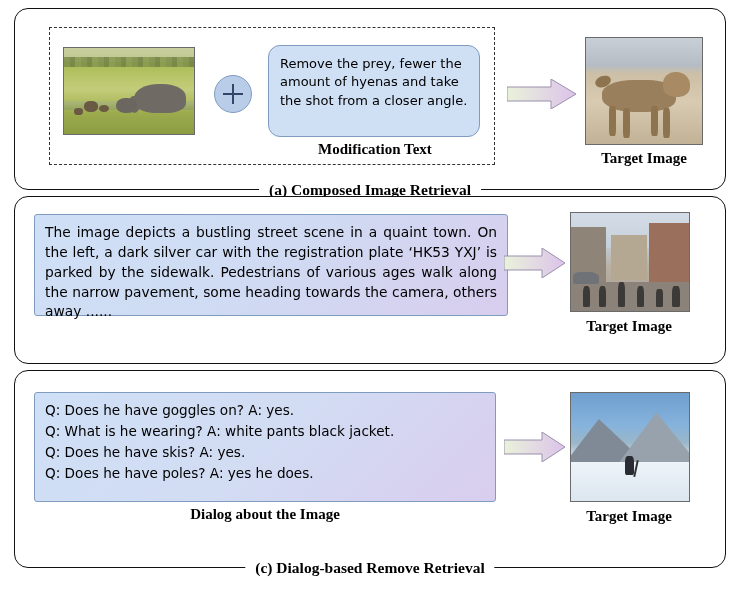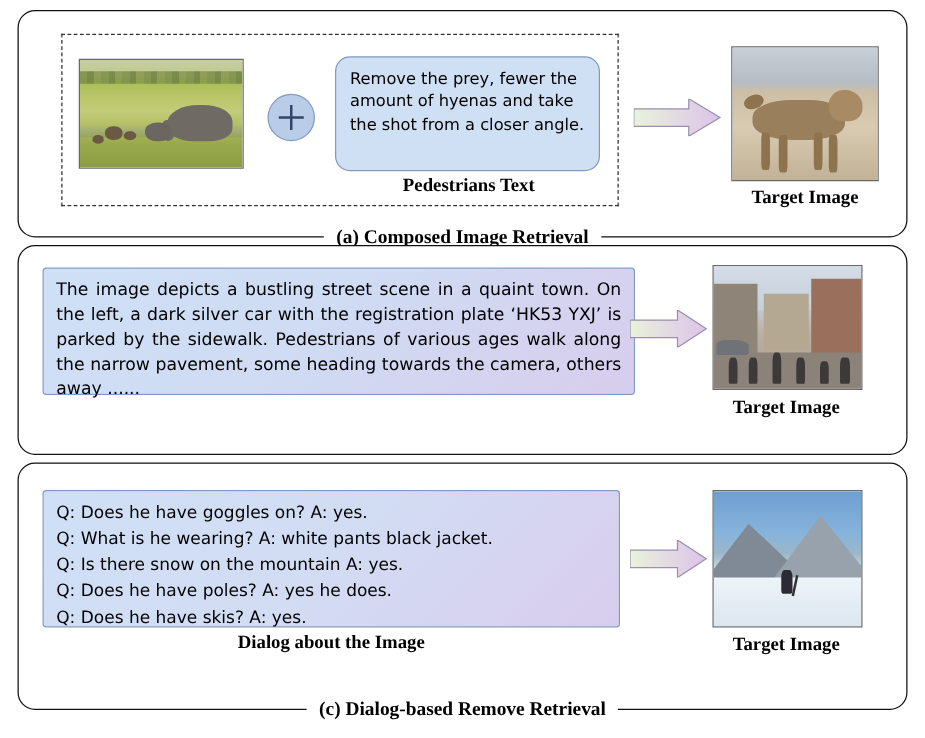--- a/index.html
+++ b/index.html
@@ -251,21 +251,21 @@
         <div class="calf"></div>
         <div class="bird1"></div>
         <div class="bird2"></div>
         <div class="bird3"></div>
       </div>
     </div>
 
     <div class="plus-circle"></div>
 
     <div class="text-bubble" id="mod-text">Remove the prey, fewer the amount of hyenas and take the shot from a closer angle.</div>
-    <div class="img-label" id="mod-text-label">Pedestrians Text</div>
+    <div class="img-label" id="mod-text-label">Modification Text</div>
 
     <div class="arrow" style="left:492px; top:70px;">
       <svg width="70" height="30" viewBox="0 0 70 30">
         <defs>
           <linearGradient id="ga" x1="0" y1="0" x2="1" y2="0">
             <stop offset="0%" stop-color="#e9f2da"></stop>
             <stop offset="100%" stop-color="#dcc3ea"></stop>
           </linearGradient>
         </defs>
         <path d="M0 8 L44 8 L44 0 L69 15 L44 30 L44 22 L0 22 Z" fill="url(#ga)" stroke="#9a8fae" stroke-width="1"></path>
@@ -321,23 +321,22 @@
     </div>
   </div>
   <div class="img-label" id="target-b-label">Target Image</div>
 
 
   <div class="panel" id="panel-c"></div>
 
   <div class="text-bubble" id="dialog-box">
     <div>Q: Does he have goggles on? A: yes.</div>
     <div>Q: What is he wearing? A: white pants black jacket.</div>
-    <div>Q: Is there snow on the mountain A: yes.</div>
+    <div>Q: Does he have skis? A: yes.</div>
     <div>Q: Does he have poles? A: yes he does.</div>
-    <div>Q: Does he have skis? A: yes.</div>
   </div>
   <div class="img-label" id="dialog-label">Dialog about the Image</div>
 
   <div class="arrow" style="left:504px; top:432px;">
     <svg width="62" height="30" viewBox="0 0 62 30">
       <defs>
         <linearGradient id="gc" x1="0" y1="0" x2="1" y2="0">
           <stop offset="0%" stop-color="#e9f2da"></stop>
           <stop offset="100%" stop-color="#dcc3ea"></stop>
         </linearGradient>

